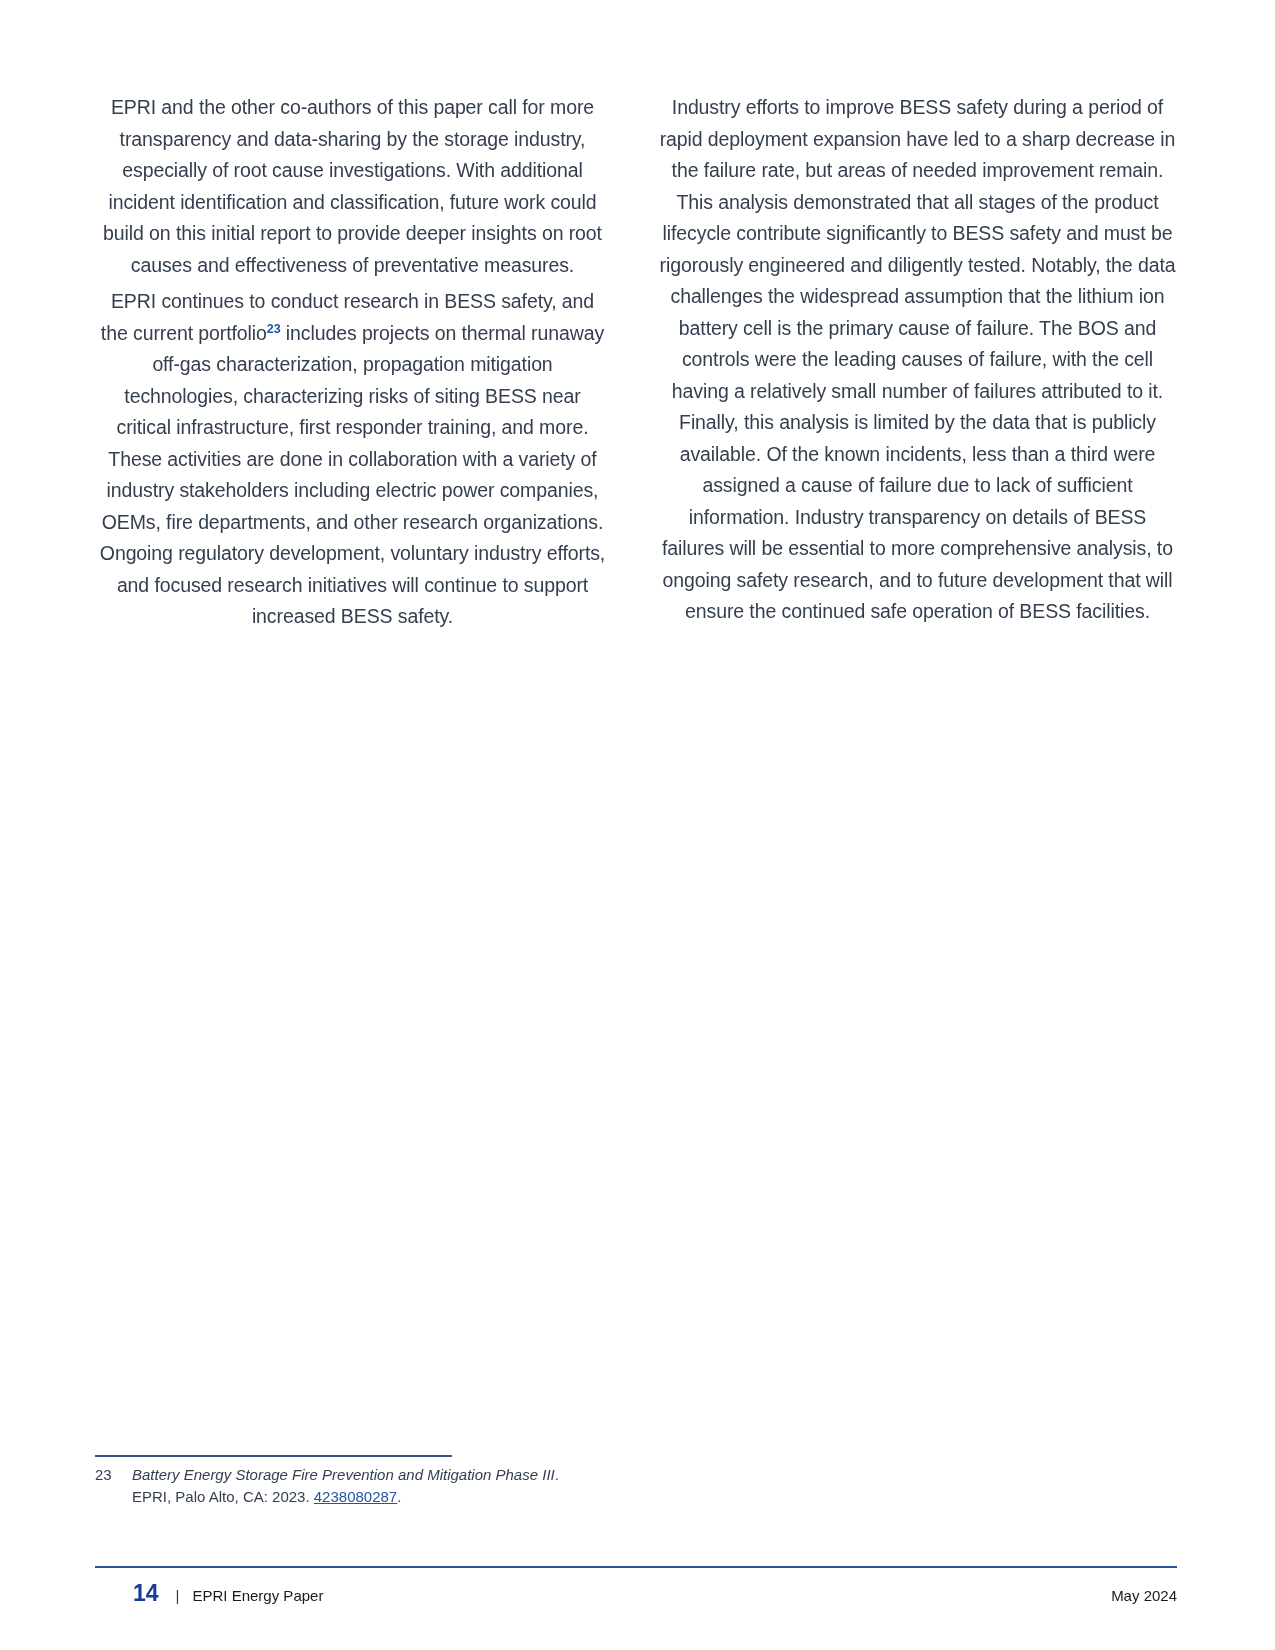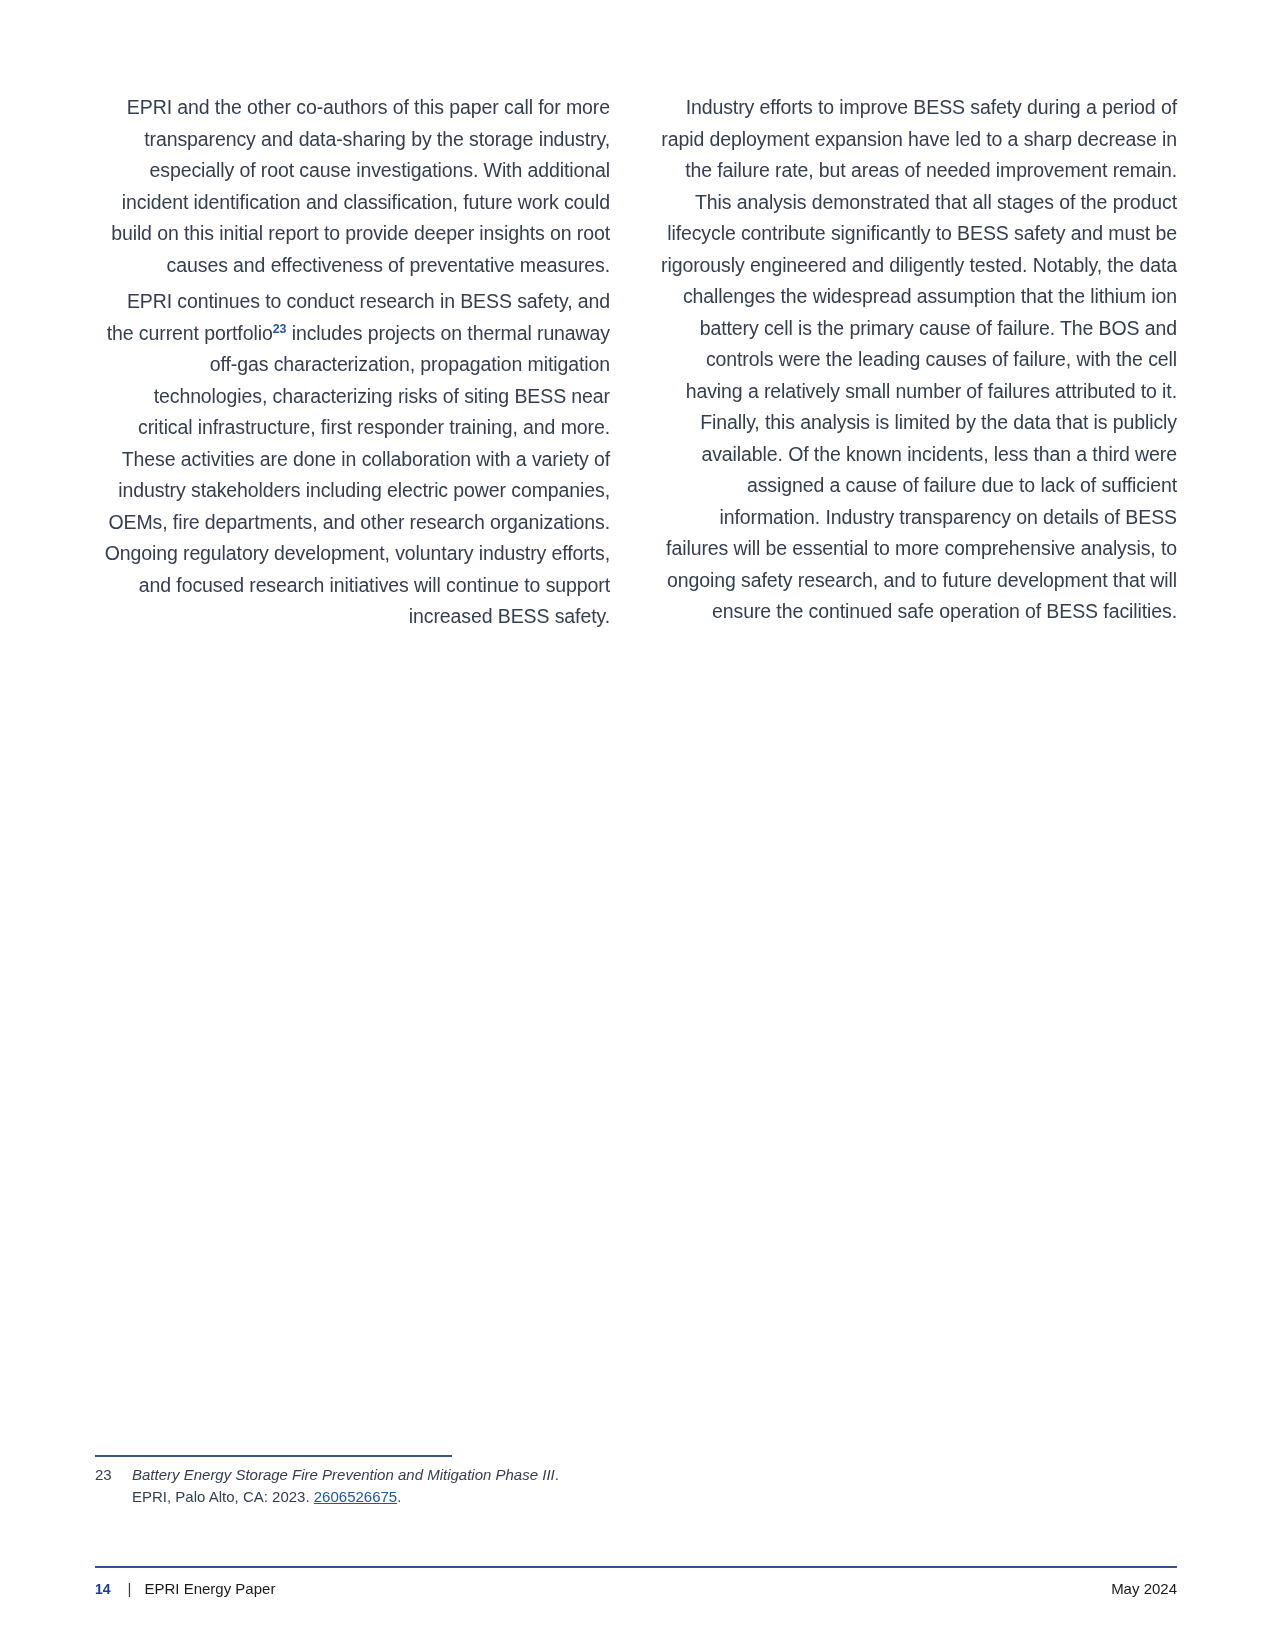--- a/index.html
+++ b/index.html
@@ -28,21 +28,21 @@
     display: flex;
     gap: 48px;
   }
   .col { width: 515px; }
   .col-right { width: 519px; }
   .body-para {
     font-size: 19.5px;
     line-height: 31.5px;
     letter-spacing: -0.1px;
     color: var(--body-text);
-    text-align: right;
+    text-align: center;
   }
   .body-para + .body-para { margin-top: 5px; }
   .conclusion-heading {
     font-size: 28px;
     font-weight: bold;
     letter-spacing: 0.6px;
     color: var(--heading-blue);
     margin-bottom: 9px;
   }
   .footnote-ref {
@@ -87,22 +87,23 @@
     position: absolute;
     left: 95px; top: 1580px;
     width: 1082px;
     display: flex;
     align-items: baseline;
     font-size: 15px;
     color: var(--footer-text);
   }
   .footer-page-num {
     font-weight: bold;
-    font-size: 14px;
+    font-size: 23px;
     color: var(--heading-blue);
+    margin-left: 38px;
   }
   .footer-sep {
     margin: 0 13px 0 17px;
     color: #3c3c3c;
     font-size: 15px;
   }
   .footer-date { margin-left: auto; }
 </style>
 </head>
 <body>
@@ -119,21 +120,21 @@
     <div class="col col-right">
       <p class="body-para">Industry efforts to improve BESS safety during a period of rapid deployment expansion have led to a sharp decrease in the failure rate, but areas of needed improvement remain. This analysis demonstrated that all stages of the product lifecycle contribute significantly to BESS safety and must be rigorously engineered and diligently tested. Notably, the data challenges the widespread assumption that the lithium ion battery cell is the primary cause of failure. The BOS and controls were the leading causes of failure, with the cell having a relatively small number of failures attributed to it. Finally, this analysis is limited by the data that is publicly available. Of the known incidents, less than a third were assigned a cause of failure due to lack of sufficient information. Industry transparency on details of BESS failures will be essential to more comprehensive analysis, to ongoing safety research, and to future development that will ensure the continued safe operation of BESS facilities.</p>
     </div>
 
   </div>
 
   <div class="footnote-area">
     <div class="footnote-rule"></div>
     <div class="footnote">
       <span class="fn-num">23</span>
-      <span class="fn-body"><span class="fn-title">Battery Energy Storage Fire Prevention and Mitigation Phase III</span><span>. EPRI, Palo Alto, CA: 2023. </span><a class="fn-link">2606526675</a><span>.</span></span>
+      <span class="fn-body"><span class="fn-title">Battery Energy Storage Fire Prevention and Mitigation Phase III</span><span>. EPRI, Palo Alto, CA: 2023. </span><a class="fn-link">4238080287</a><span>.</span></span>
     </div>
   </div>
 
   <div class="footer-rule"></div>
 
   <div class="footer-row">
     <span class="footer-page-num">14</span>
     <span class="footer-sep">|</span>
     <span class="footer-label">EPRI Energy Paper</span>
     <span class="footer-date">May 2024</span>

